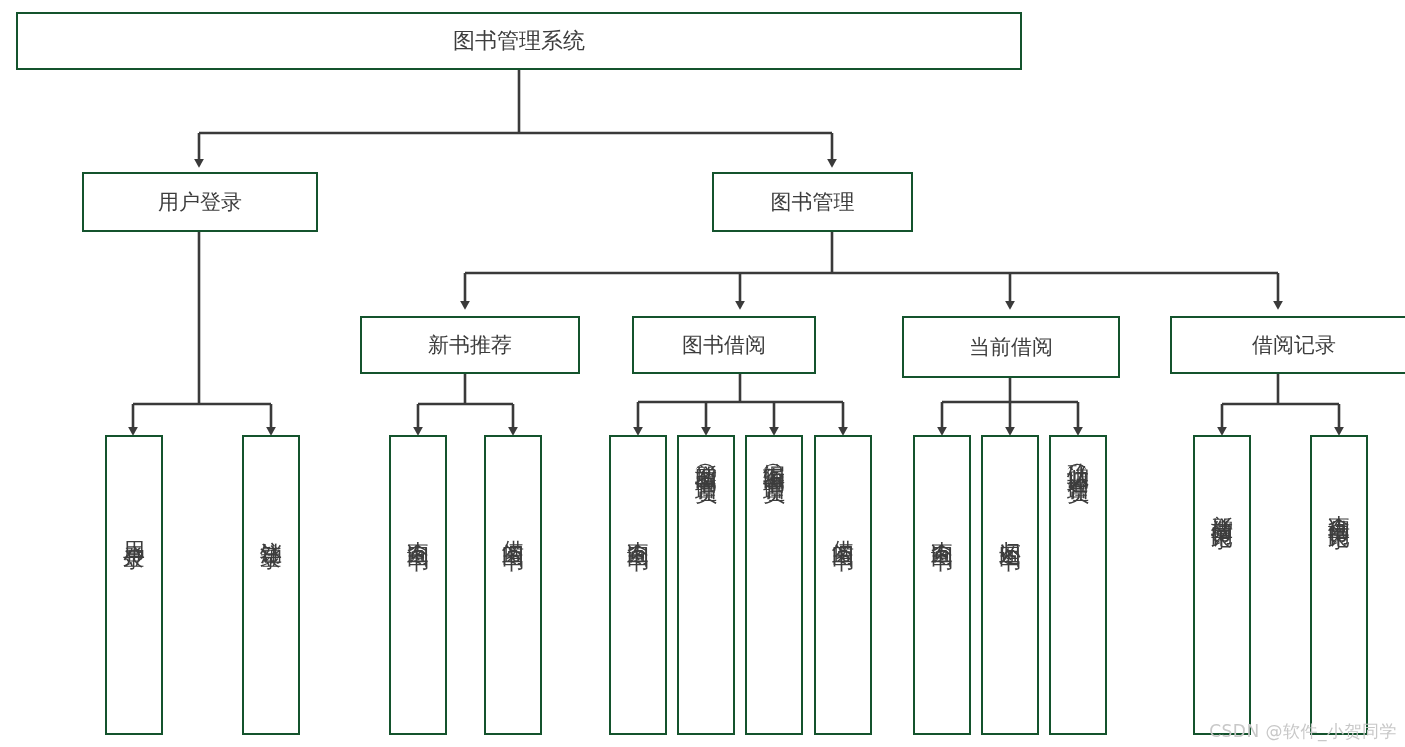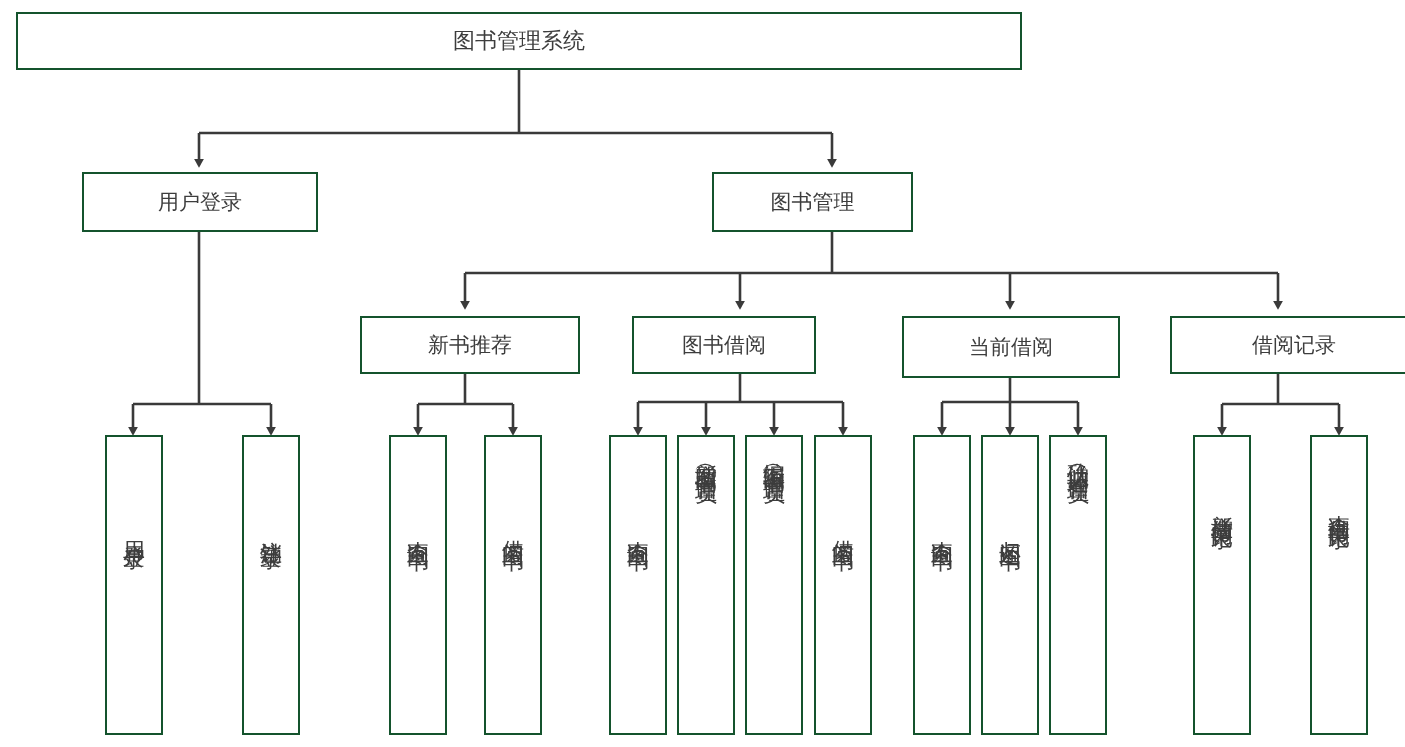--- a/index.html
+++ b/index.html
@@ -211,14 +211,15 @@
   </div>
 
   <div class="node leaf medium" style="left:1193px; top:435px; width:58px; height:300px;">
     <span class="node-label">新增借阅记录</span>
   </div>
 
   <div class="node leaf medium" style="left:1310px; top:435px; width:58px; height:300px;">
     <span class="node-label">查询借阅记录</span>
   </div>
 
+  <div id="watermark">CSDN @软件_小贺同学</div>
 
 </div>
 
 </body></html>

